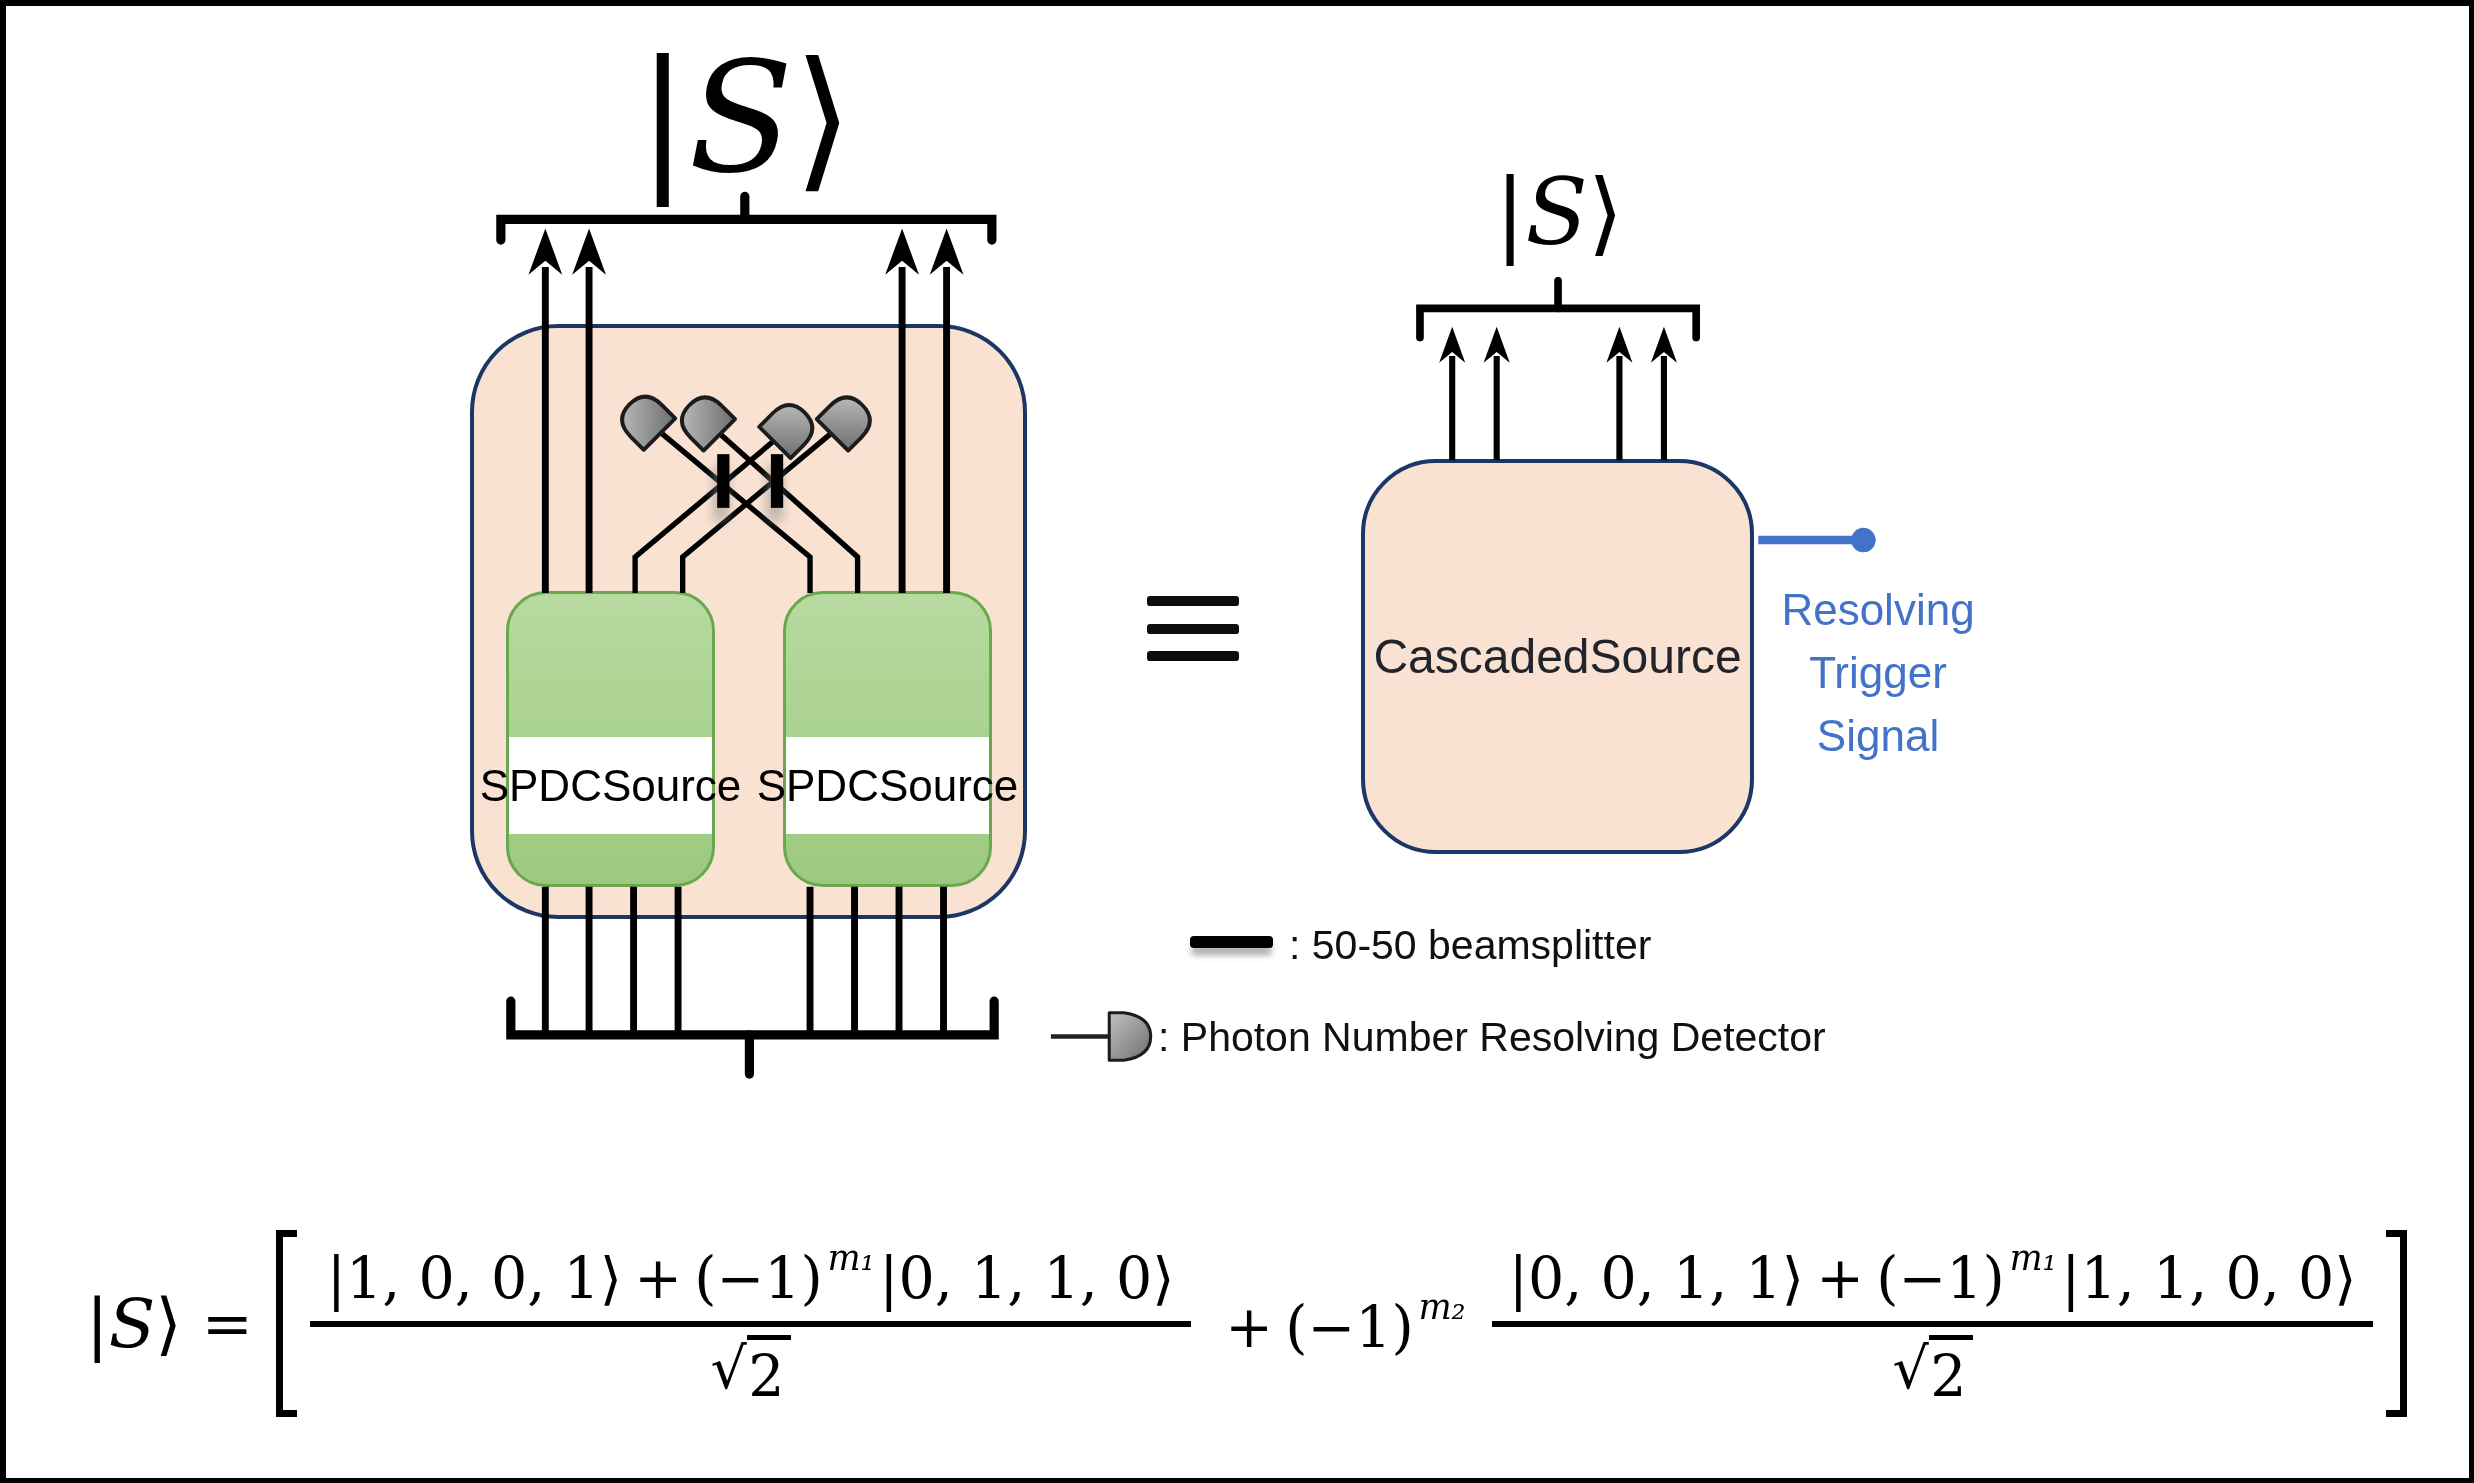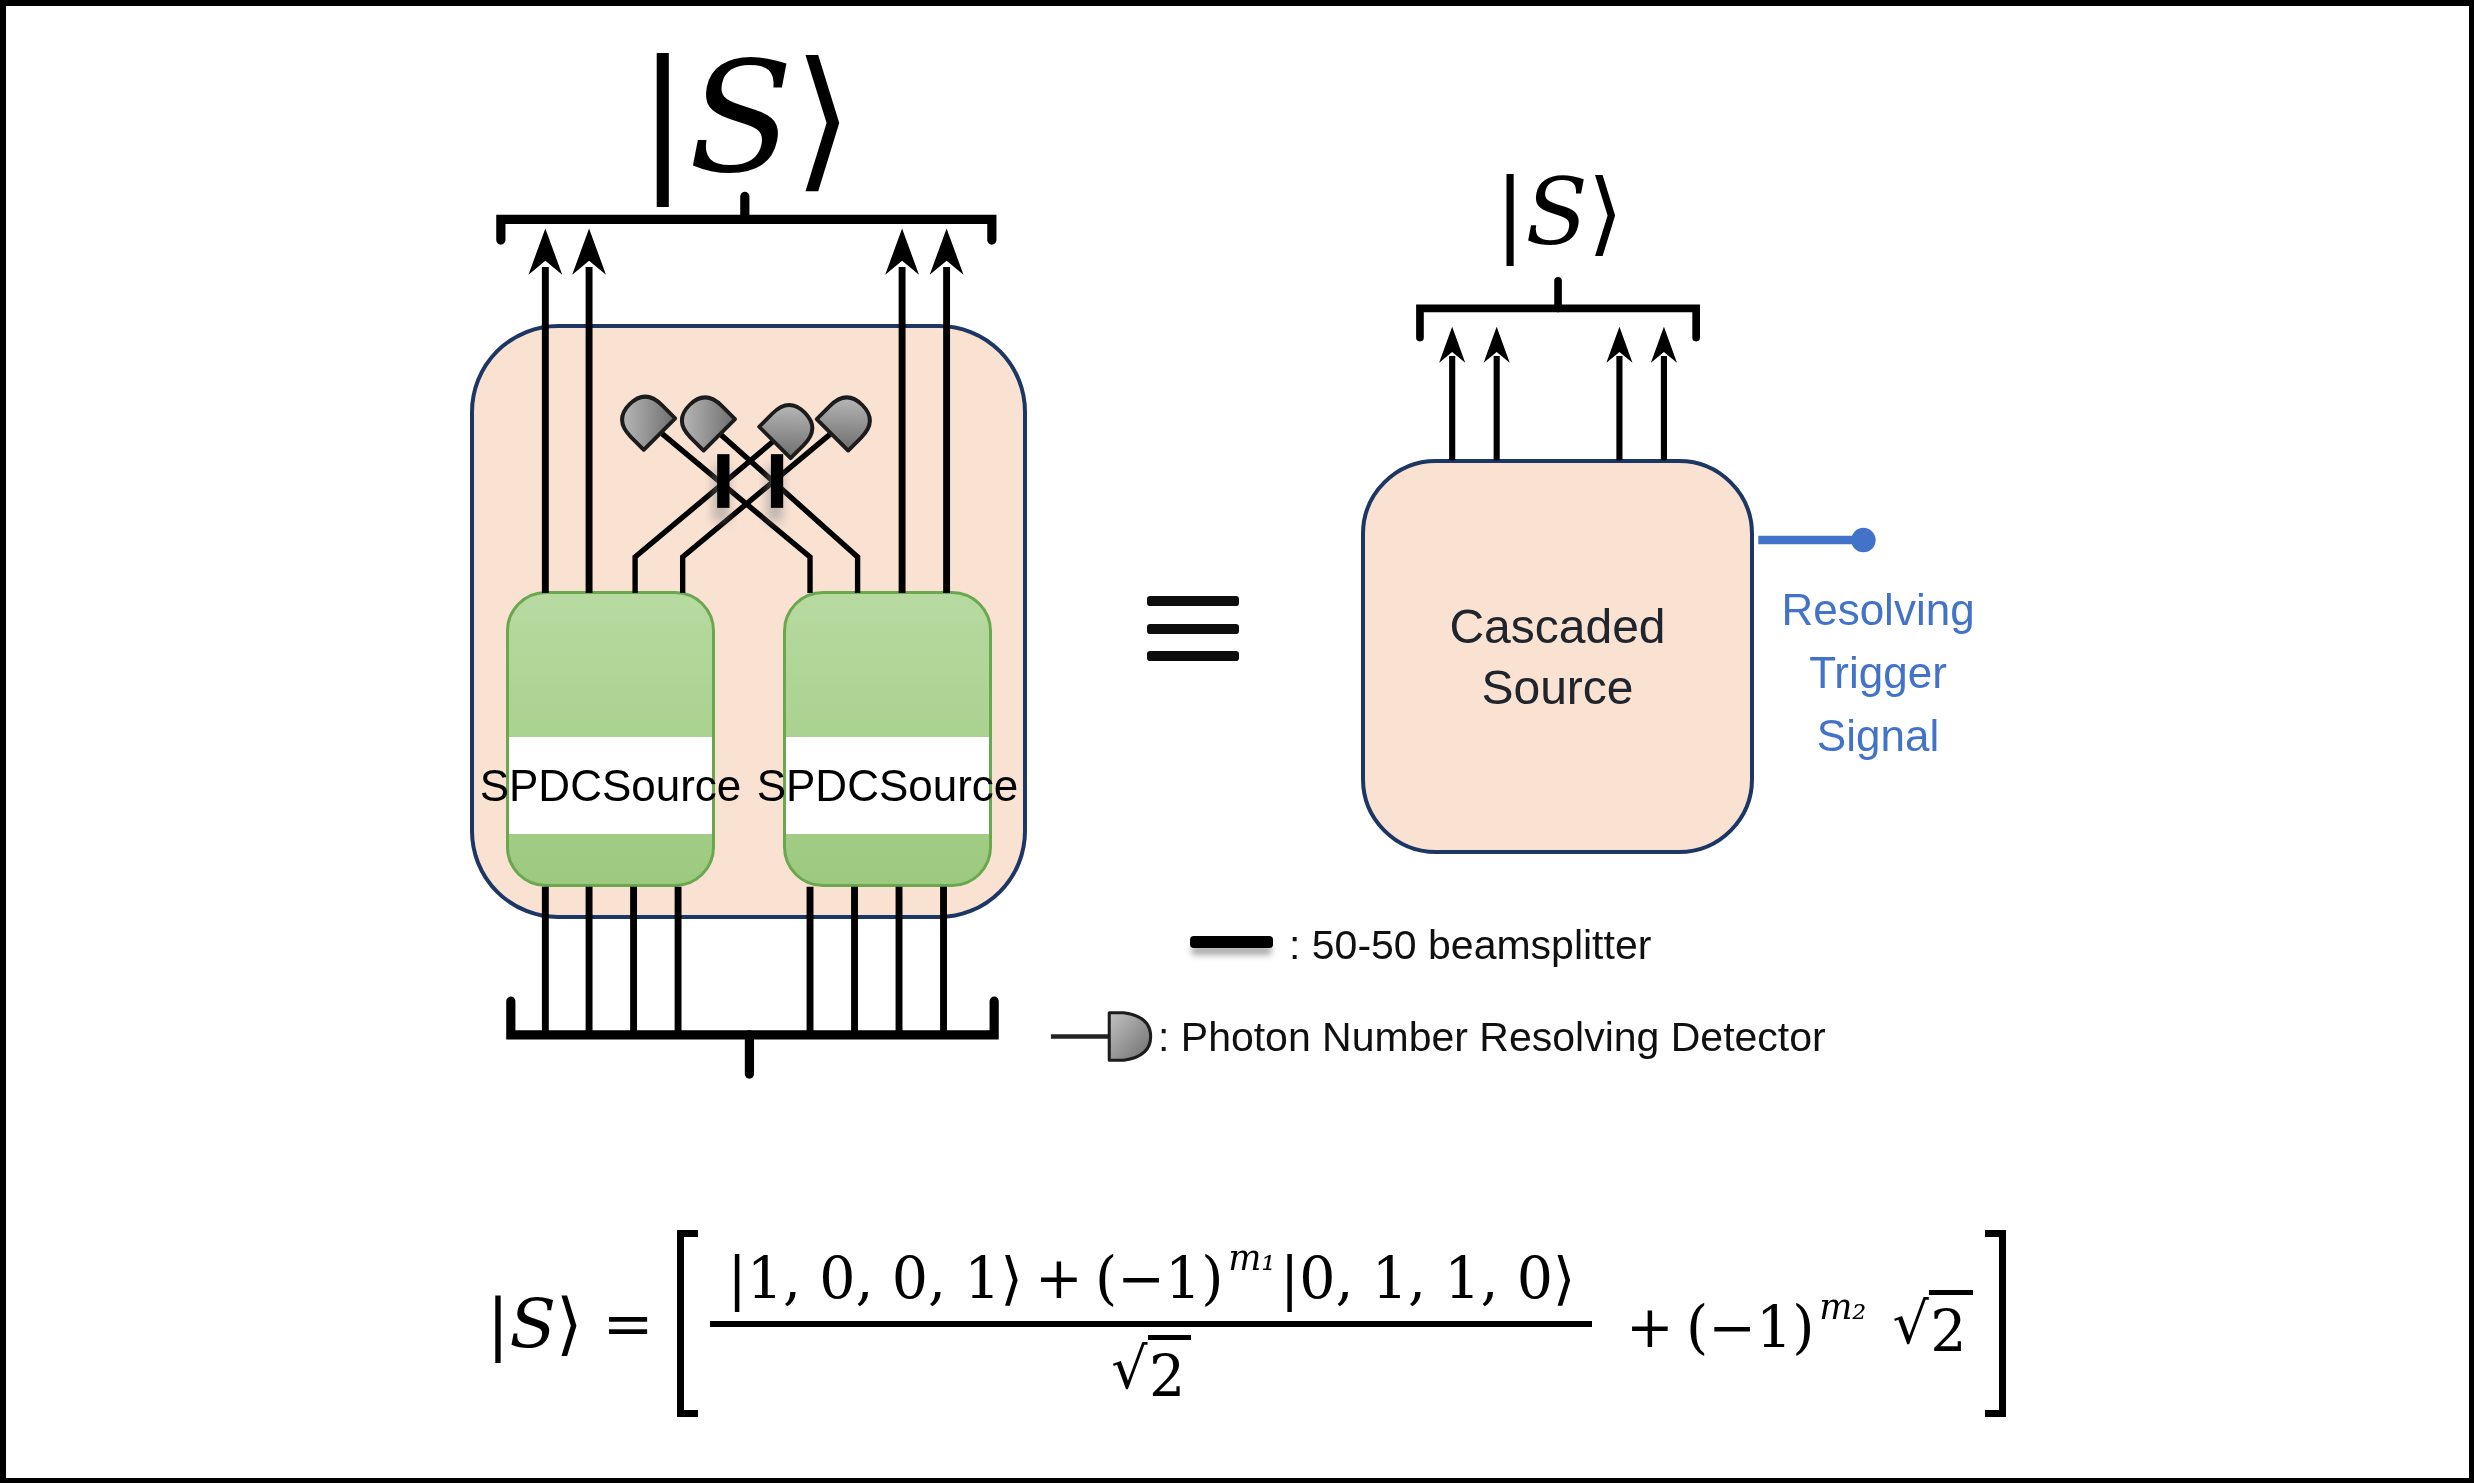--- a/index.html
+++ b/index.html
@@ -46,21 +46,21 @@
   .input-label sup { font-size:34px; vertical-align:24.5px; letter-spacing:1.5px; }
 
   
   .equiv { left:1141px; top:590px; width:92px; }
   .equiv i { display:block; width:92px; height:10px; background:#0d0d0d; margin-bottom:17.6px; border-radius:3.1px; }
 
   
   .cascade-box {
     left:1355px; top:453px; width:393px; height:395px; box-sizing:border-box;
     background:#f9e2d2; border:4.6px solid #1d3765; border-radius:75px;
-    display:flex; flex-direction:column; align-items:center; justify-content:center;
+    display:flex; flex-direction:row; align-items:center; justify-content:center;
     font-size:48px; line-height:61px; font-weight:500; color:#20242c;
   }
   .herald {
     left:1757px; top:572px; width:230px; text-align:center;
     font-size:44px; line-height:63px; color:#4273c8; font-weight:500;
   }
 
   
   .bs-bar {
     left:1184px; top:930px; width:83px; height:11.5px; background:#000; border-radius:3.8px;
@@ -156,20 +156,23 @@
         <span>√</span>
           <span class="rdc">2</span>
       </span>
     </span>
 
     <span class="midterm">
       <span class="op">+</span><span>(−1)</span><sup class="it">m₂</sup>
     </span>
 
     <span class="frac">
+      <span class="num">
+        <span>|0, 0, 1, 1⟩</span><span class="op">+</span><span>(−1)</span><sup class="it">m₁</sup><span>|1, 1, 0, 0⟩</span>
+      </span>
       <span class="den">
         <span>√</span>
           <span class="rdc">2</span>
       </span>
     </span>
 
     <span class="bracket bracket-right"></span>
   </div>
 
   <svg class="overlay" width="2475" height="1484" viewBox="0 0 3226 1934">

